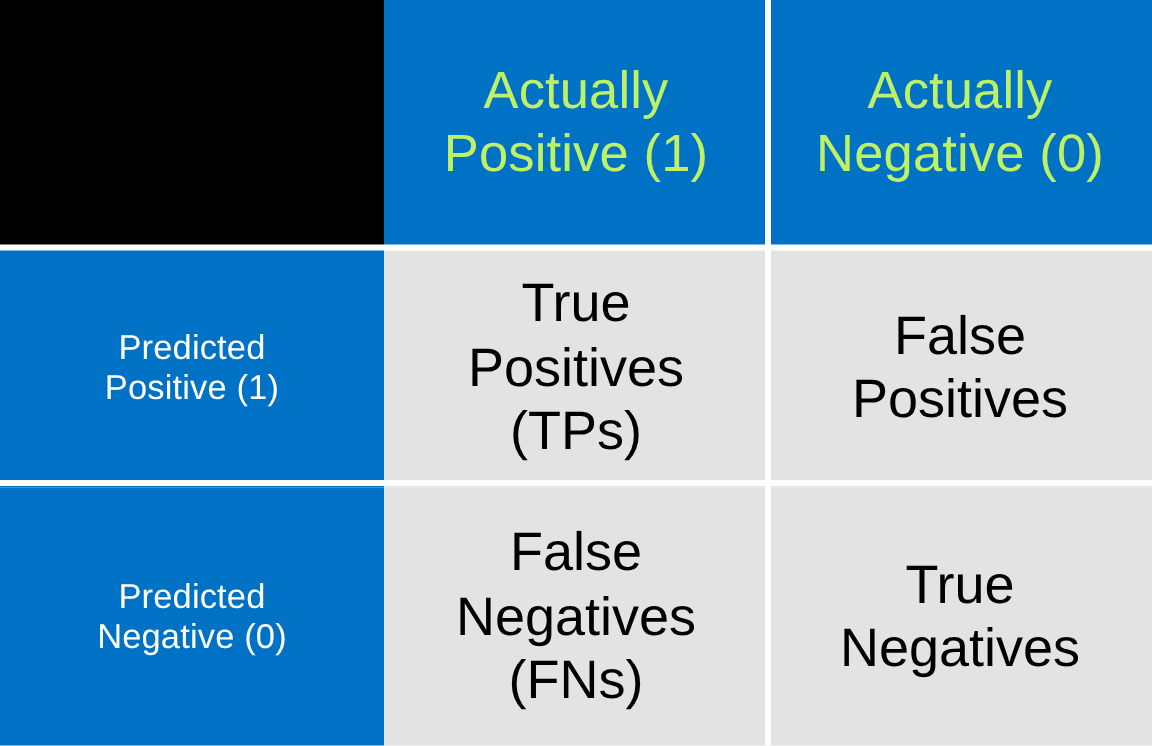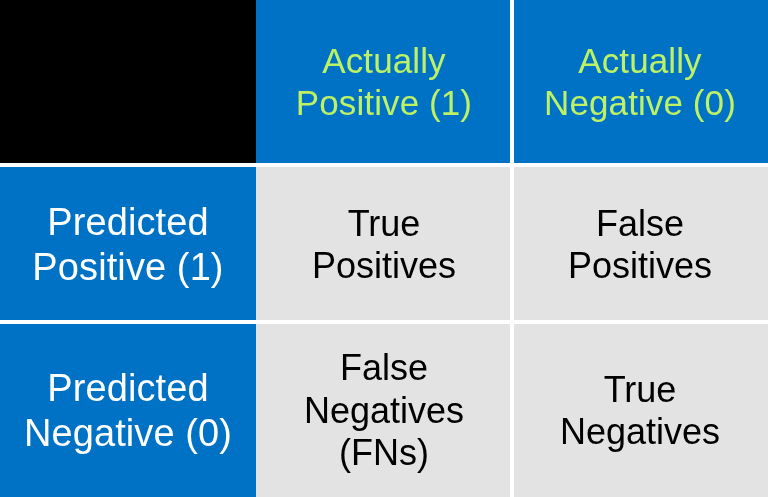--- a/index.html
+++ b/index.html
@@ -47,21 +47,21 @@
     font-size: 35px;
     font-weight: 400;
     letter-spacing: 0.1px;
   }
 
   .col-hdr { padding-bottom: 2px; }
 
   .row-hdr {
     background: #0072c6;
     color: #ffffff;
-    font-size: 38px;
+    font-size: 23px;
   }
 
   
   .data {
     background: #e3e3e3;
     color: #000000;
     font-size: 36px;
     font-weight: 400;
   }
 
@@ -111,20 +111,21 @@
     </div>
 
     <div class="cell hdr row-hdr">
       <span class="line">Predicted</span>
       <span class="line">Positive (1)</span>
     </div>
 
     <div class="cell data">
       <span class="line">True</span>
       <span class="line">Positives</span>
+      <span class="line">(TPs)</span>
     </div>
 
     <div class="cell data">
       <span class="line">False</span>
       <span class="line">Positives</span>
     </div>
 
     <div class="cell hdr row-hdr">
       <span class="line">Predicted</span>
       <span class="line">Negative (0)</span>

